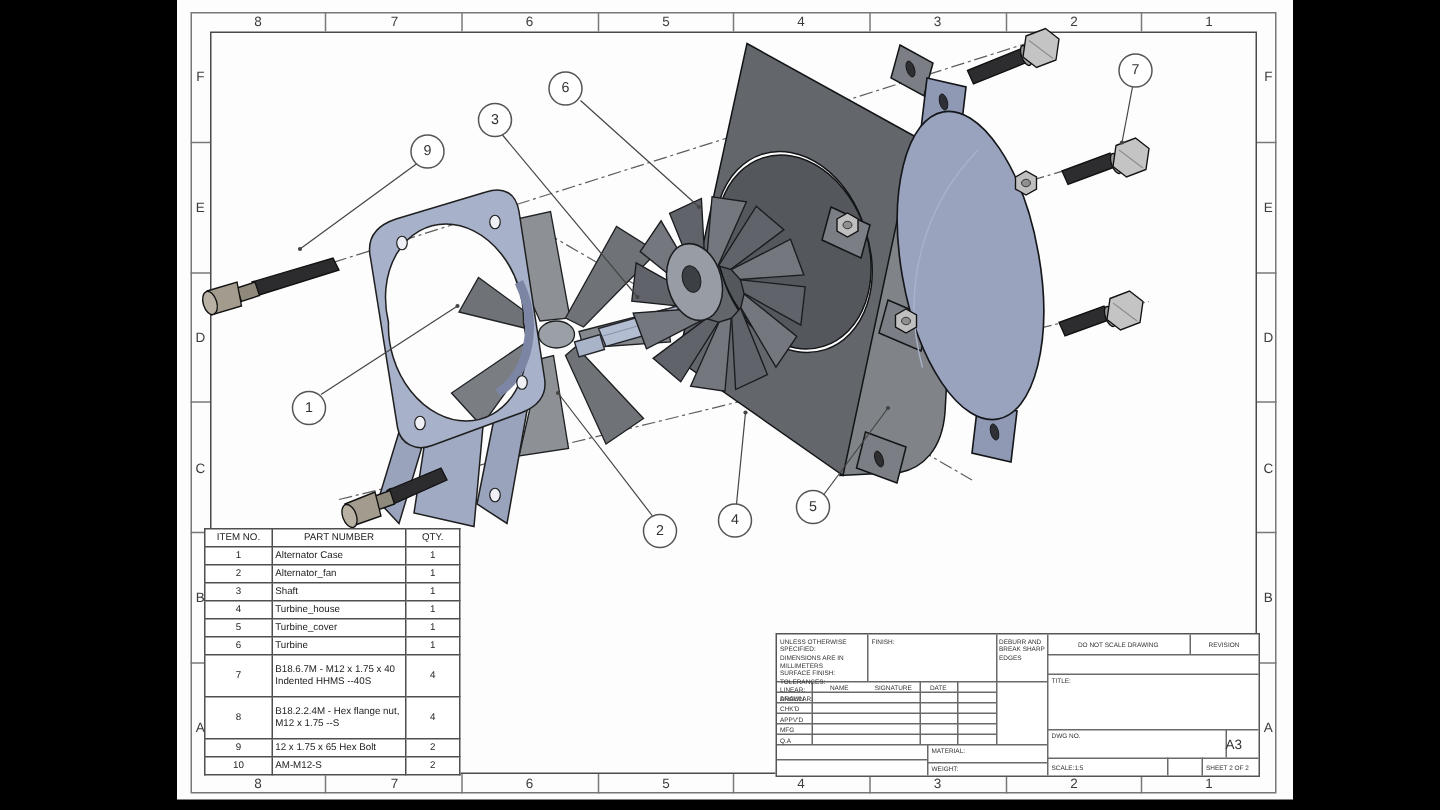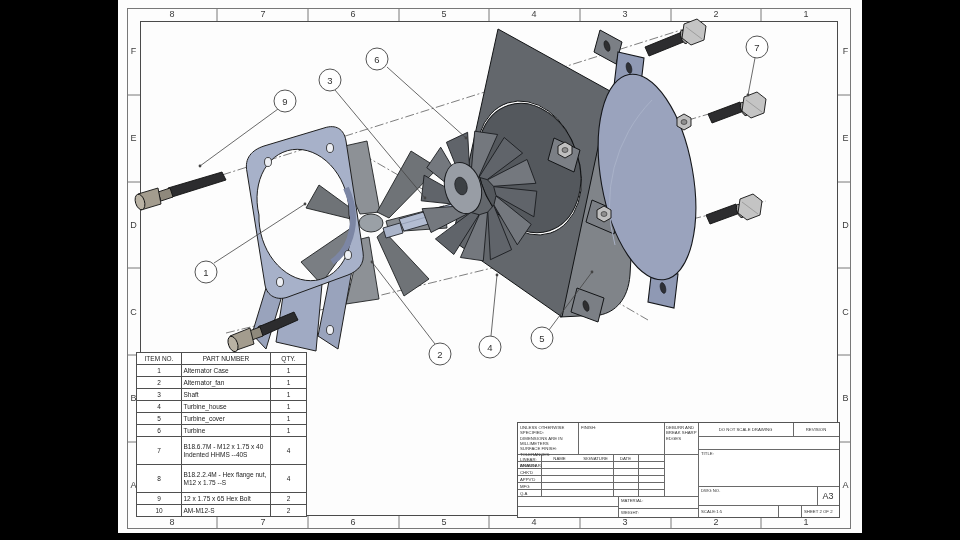--- a/index.html
+++ b/index.html
@@ -26,21 +26,21 @@
 
   
   .tb{position:absolute;left:517px;top:422px;width:321px;height:94px;z-index:4;
       border:1px solid #555;box-sizing:content-box;background:#fff;color:#333;}
   .tb .ln{position:absolute;background:#6a6a6a;}
   .tb .lbl{position:absolute;font-size:4.3px;line-height:1.25;color:#333;white-space:pre-line;}
   .tb .ctr{text-align:center;}
   .tb .big-title{position:absolute;left:60px;top:64px;width:238px;height:20px;
       font-size:15px;color:#3a3a3a;text-align:right;white-space:nowrap;letter-spacing:.3px;}
   .tb .size-a3{position:absolute;left:299px;top:64px;width:22px;height:18px;
-      font-size:9px;line-height:18px;text-align:center;color:#333;}
+      font-size:9px;line-height:18px;text-align:left;color:#333;}
 </style>
 </head>
 <body>
 
 <div class="sheet"></div>
 <div class="outer-border"></div>
 <div class="inner-border"></div>
 
 <span class="zone zcol" style="left:157px;top:8px">8</span>
 <span class="zone zcol" style="left:248px;top:8px">7</span>

